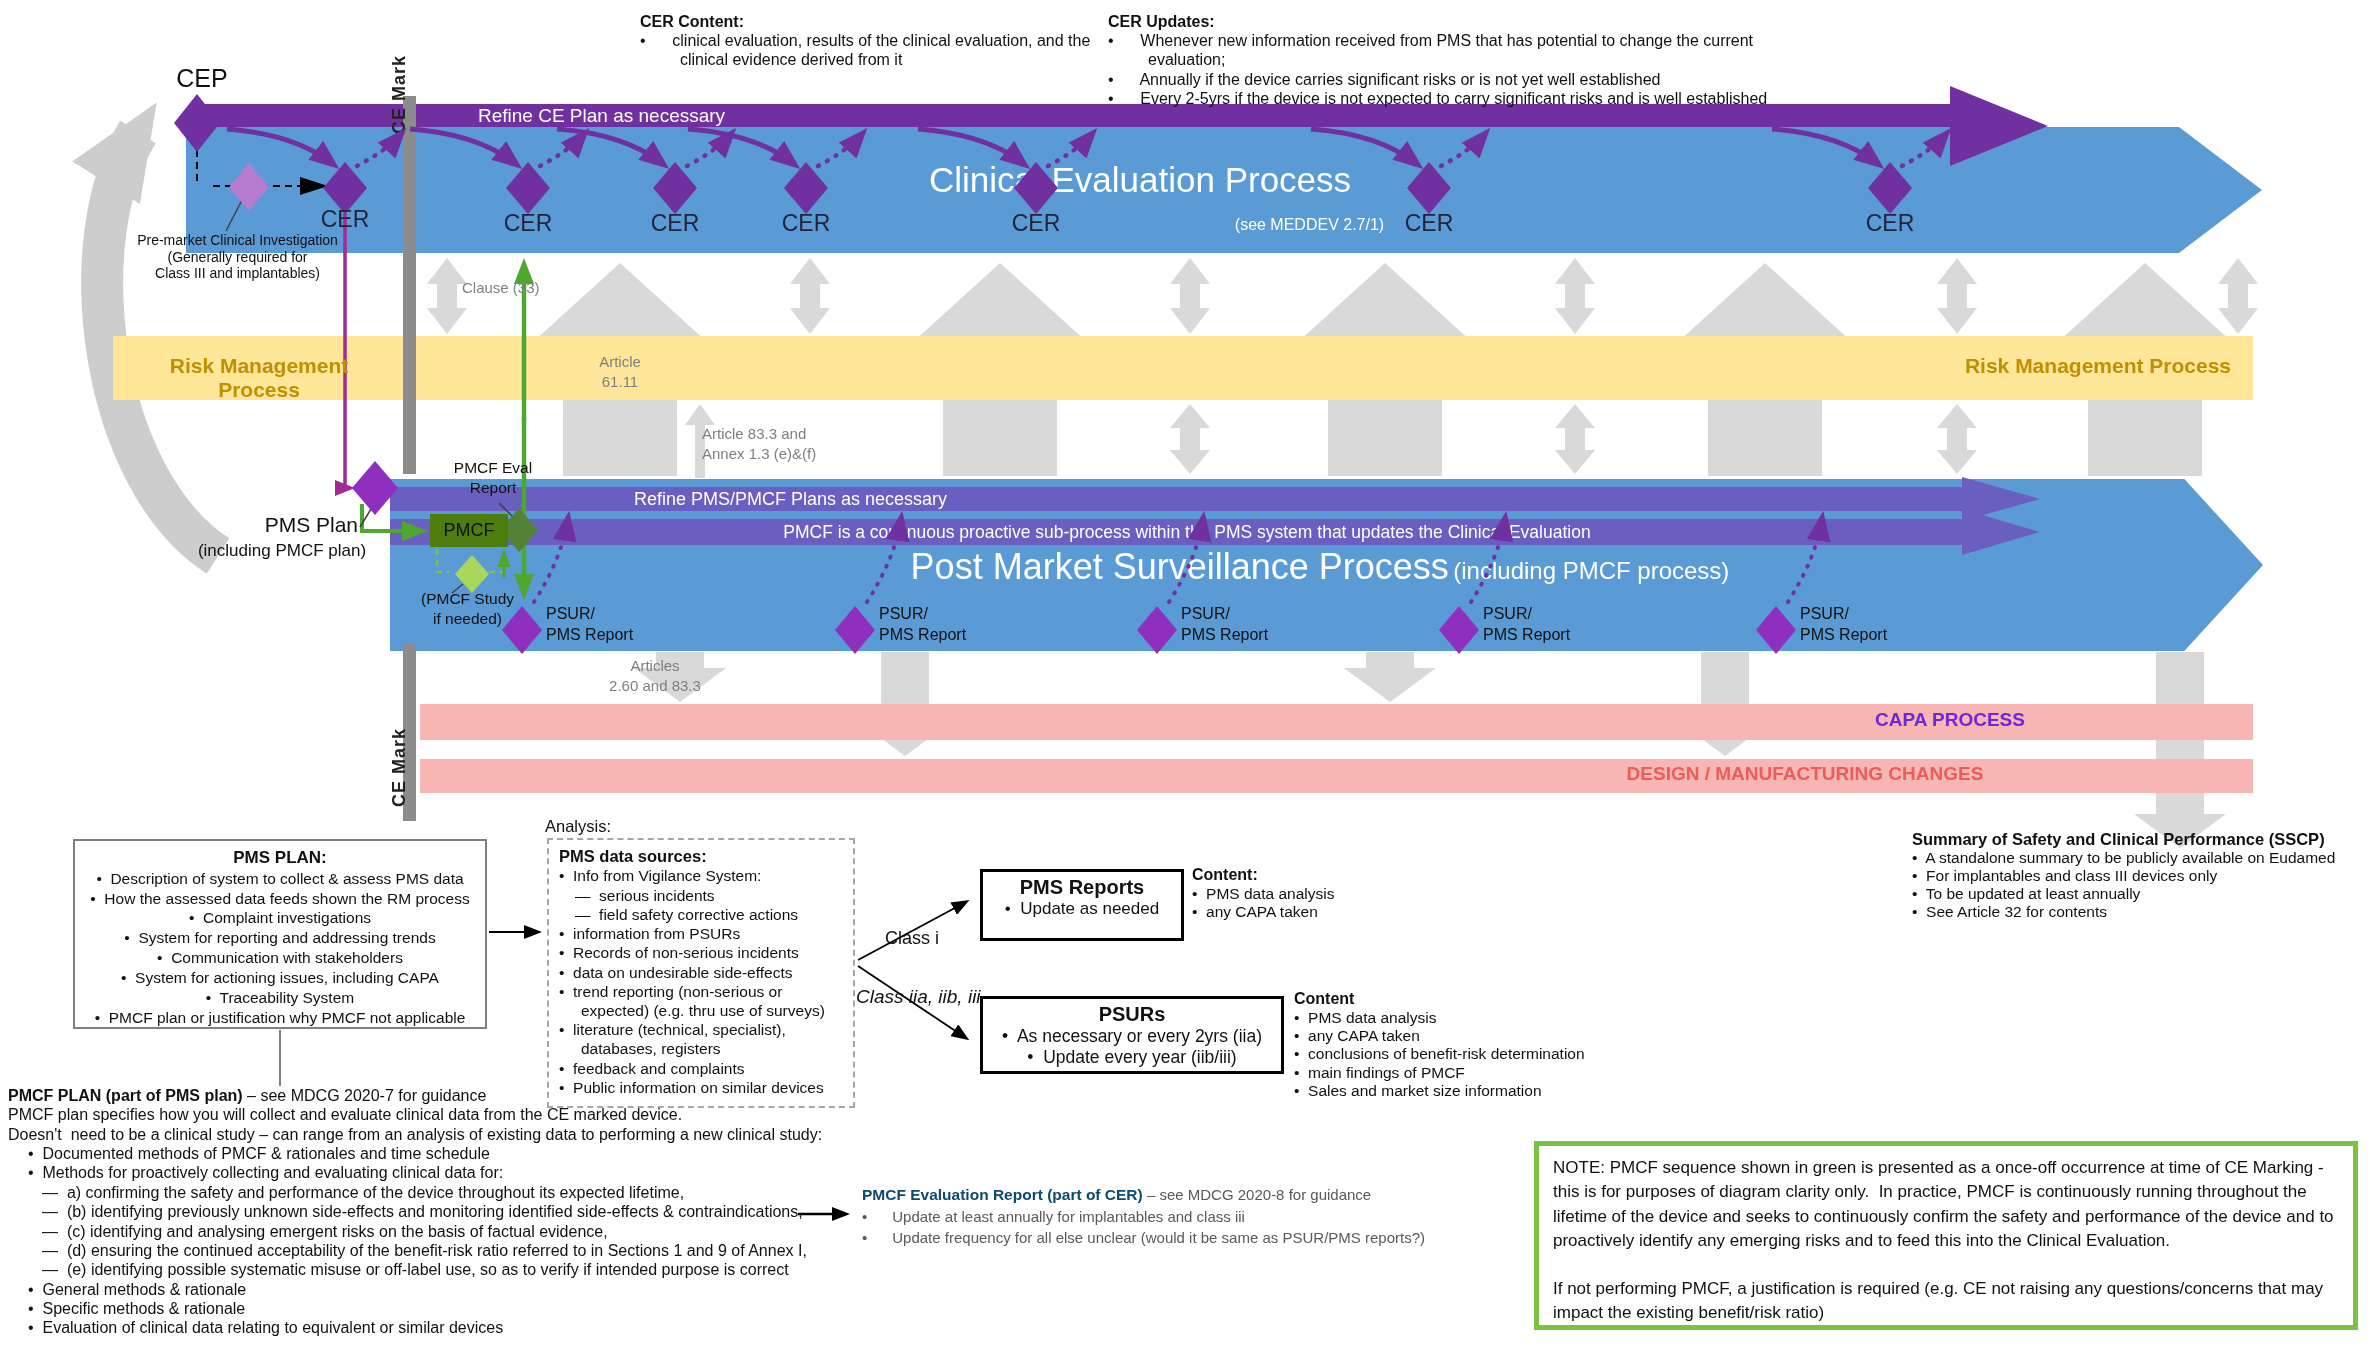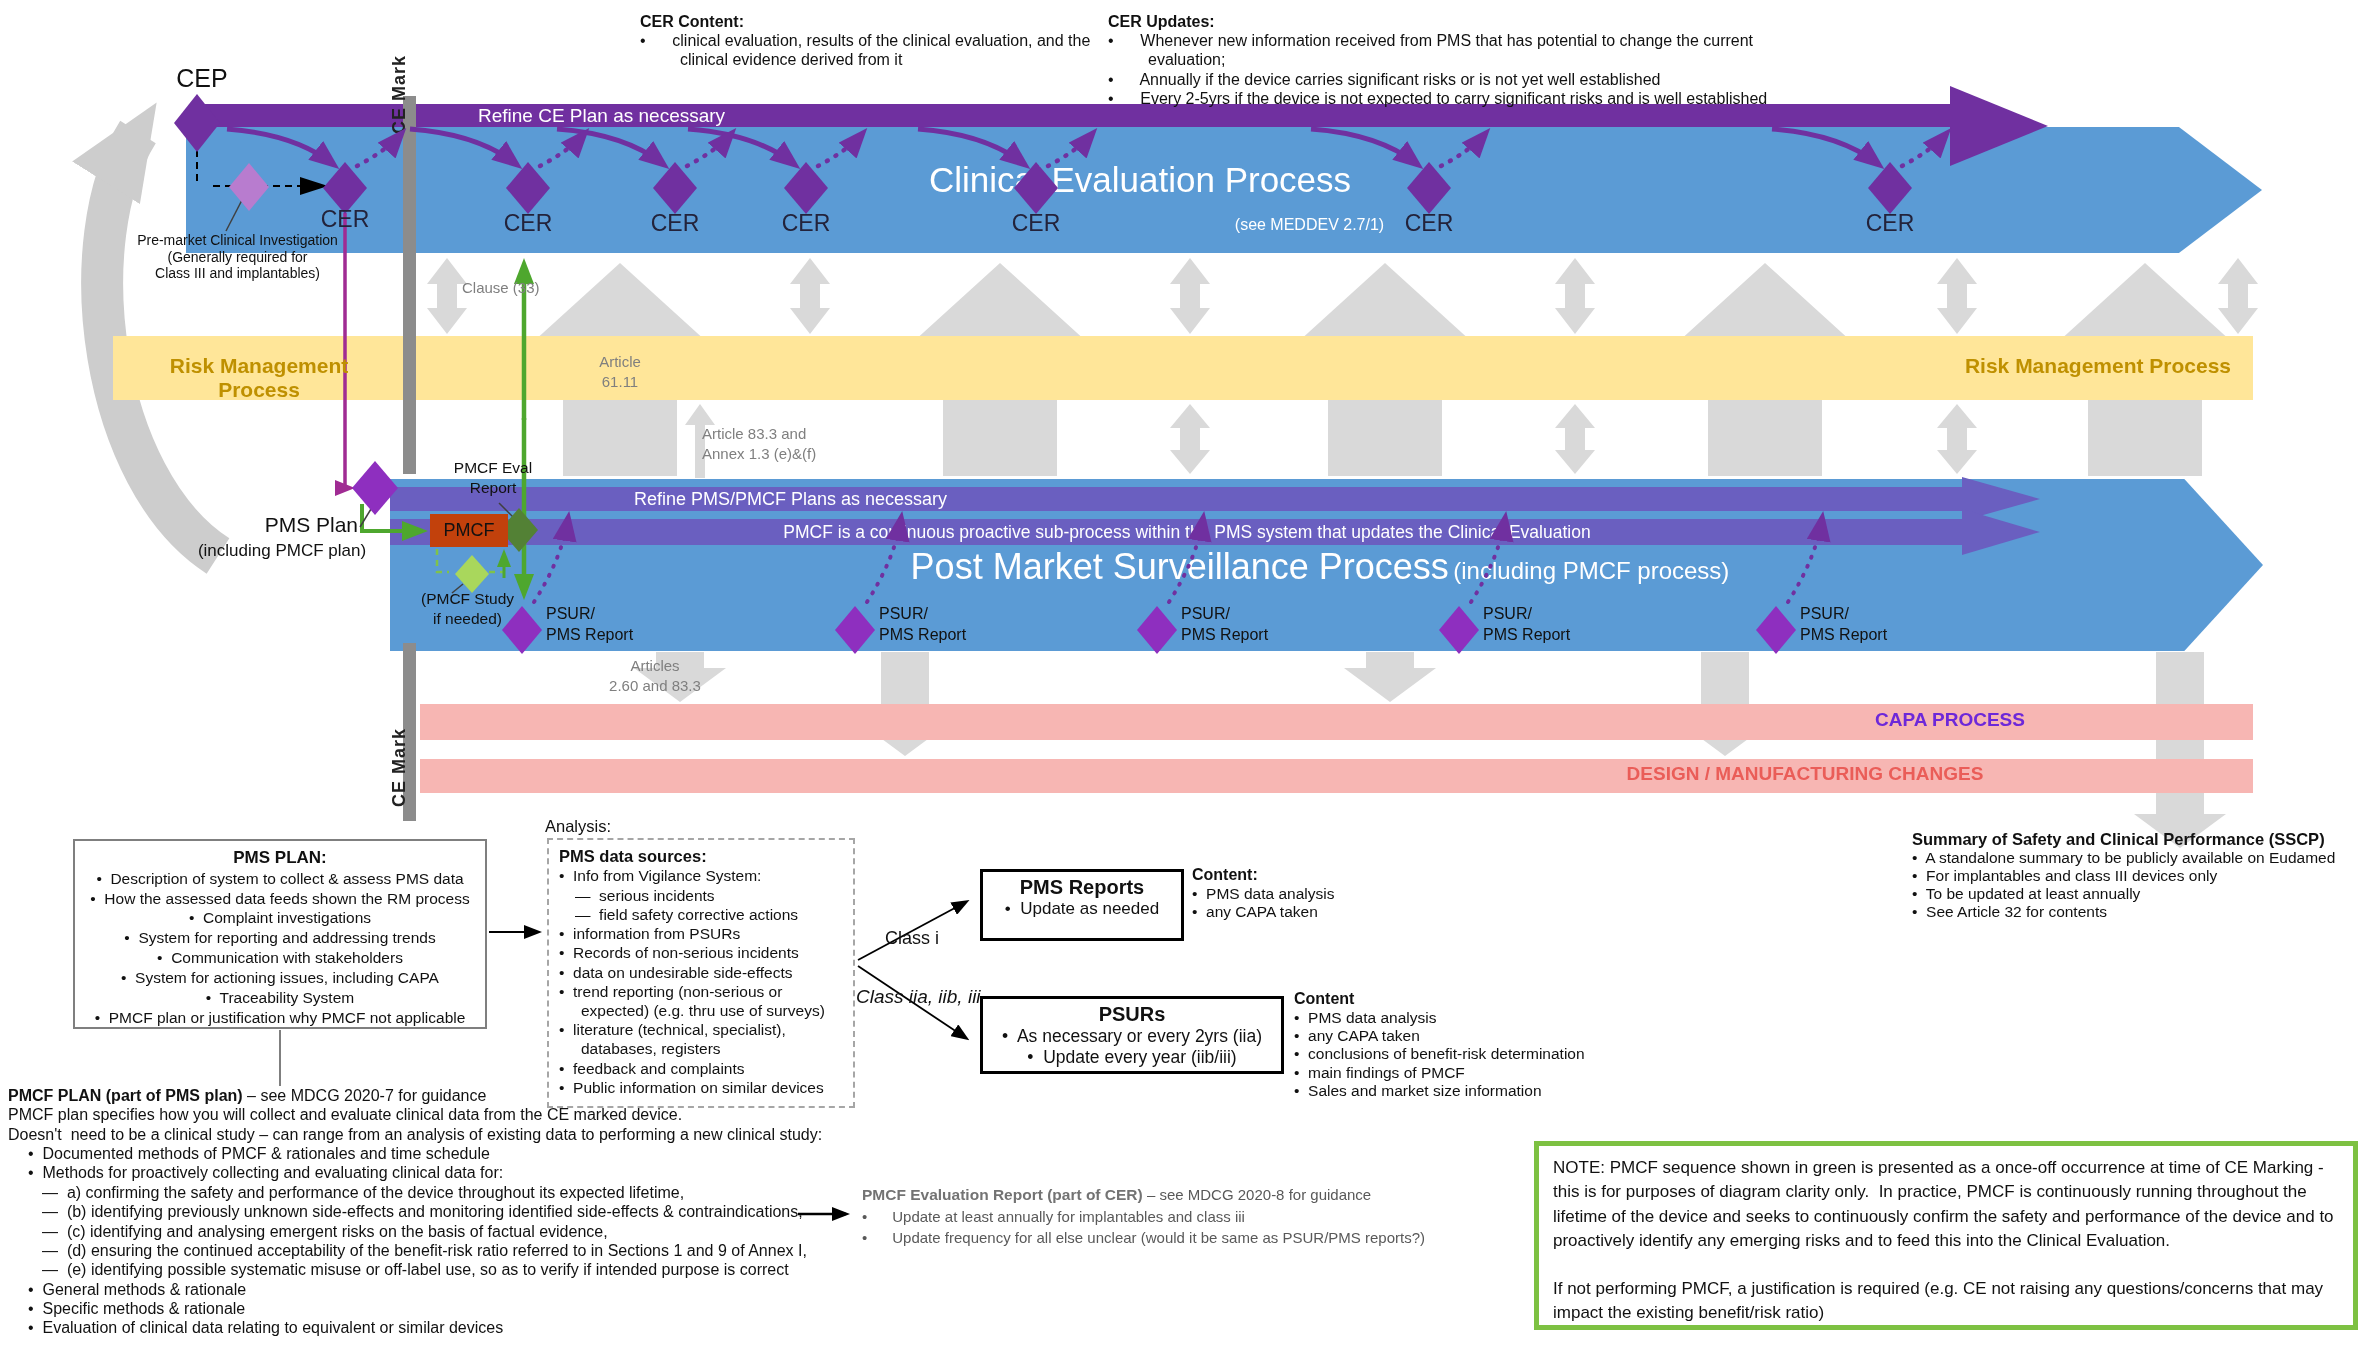--- a/index.html
+++ b/index.html
@@ -30,21 +30,21 @@
   .contentlist{font-size:15.5px;line-height:1.18;}
   .contentlist .t{font-weight:bold;font-size:16px;}
   .sscp{font-size:15.5px;line-height:1.16;}
   .sscp .t{font-weight:bold;font-size:16.5px;}
   .sscp .li{padding-left:20px;text-indent:-20px;}
   .pmcfplan{font-size:16px;line-height:1.21;width:820px;}
   .pmcfplan .t{font-weight:bold;}
   .pmcfplan .lv1{margin-left:20px;}
   .pmcfplan .lv2{margin-left:34px;}
   .pmcfeval{font-size:15px;line-height:1.4;color:#595959;}
-  .pmcfeval .t{font-weight:bold;font-size:15.5px;color:#737373;}
+  .pmcfeval .t{font-weight:bold;font-size:15.5px;color:#0c4a6e;}
   .pmcfeval .li{padding-left:34px;text-indent:-34px;}
   .notebox{border:5px solid #7DC142;padding:10px 14px;font-size:17px;line-height:1.43;box-sizing:border-box;background:#fff;}
   .notebox .p{white-space:pre-wrap;}
   .notebox .p+.p{margin-top:24px;}
 </style>
 </head>
 <body>
 
 <div id="canvas">
 
@@ -210,21 +210,21 @@
   <div class="dia" style="left:1868px;top:162px;width:44px;height:52px;background:#7030A0;"></div>
   <div class="dia" style="left:352px;top:461px;width:46px;height:54px;background:#8E2FBF;"></div>
   <div class="dia" style="left:502px;top:606px;width:40px;height:48px;background:#8E2FBF;"></div>
   <div class="dia" style="left:835px;top:606px;width:40px;height:48px;background:#8E2FBF;"></div>
   <div class="dia" style="left:1137px;top:606px;width:40px;height:48px;background:#8E2FBF;"></div>
   <div class="dia" style="left:1439px;top:606px;width:40px;height:48px;background:#8E2FBF;"></div>
   <div class="dia" style="left:1756px;top:606px;width:40px;height:48px;background:#8E2FBF;"></div>
   <div class="dia" style="left:500px;top:508px;width:38px;height:44px;background:#538135;"></div>
   <div class="dia" style="left:455px;top:555px;width:34px;height:38px;background:#A9D75C;"></div>
 
-  <div class="abs" style="left:430px;top:514px;width:78px;height:33px;background:#c2410c;font-size:18px;text-align:center;line-height:33px;">PMCF</div>
+  <div class="abs" style="left:430px;top:514px;width:78px;height:33px;background:#4d7c0f;font-size:18px;text-align:center;line-height:33px;">PMCF</div>
 
   <div class="abs" style="left:167px;top:64px;width:70px;text-align:center;font-size:25px;">CEP</div>
 
   <div class="abs ann" style="left:640px;top:12px;width:460px;">
     <div class="t">CER Content:</div>
     <div class="hang">
         <div class="li lv1">•      clinical evaluation, results of the clinical evaluation, and the clinical evidence derived from it</div>
       </div>
   </div>
   <div class="abs ann" style="left:1108px;top:12px;width:720px;">

